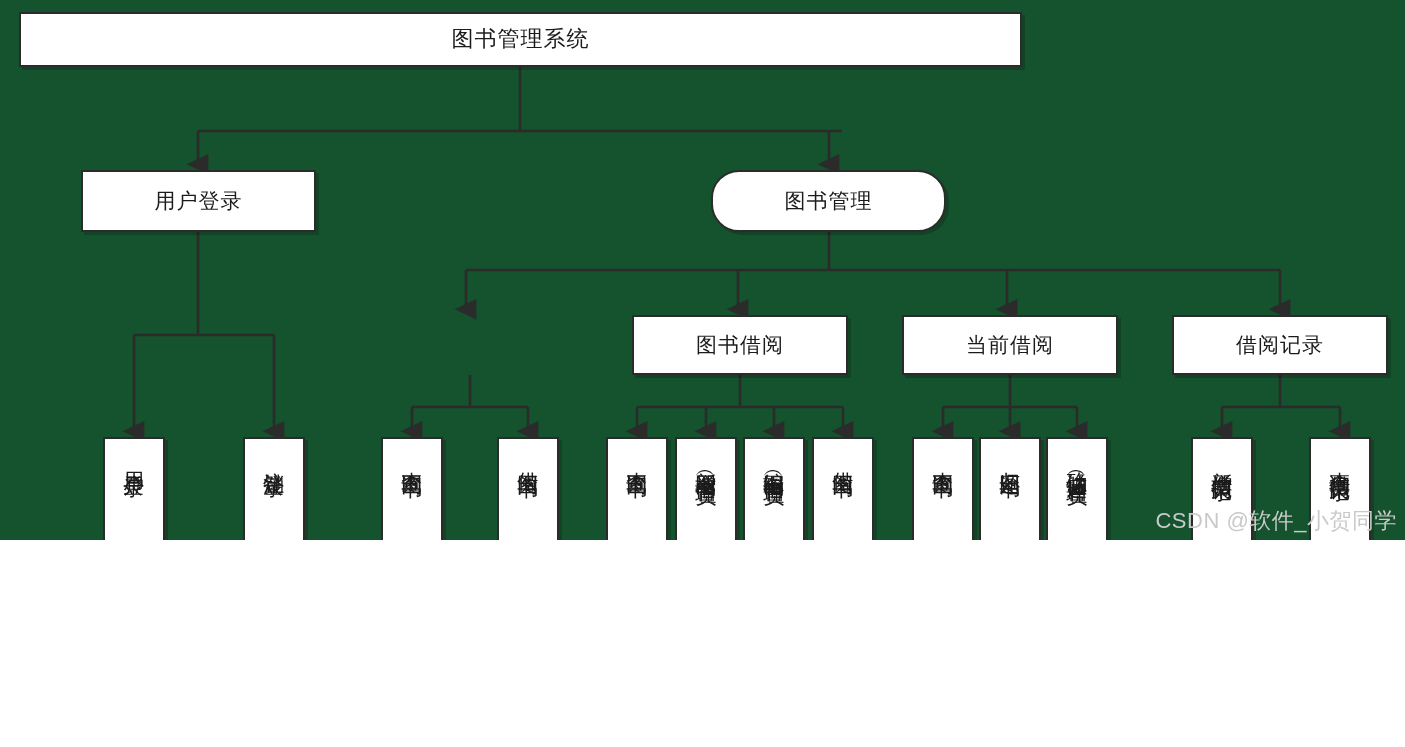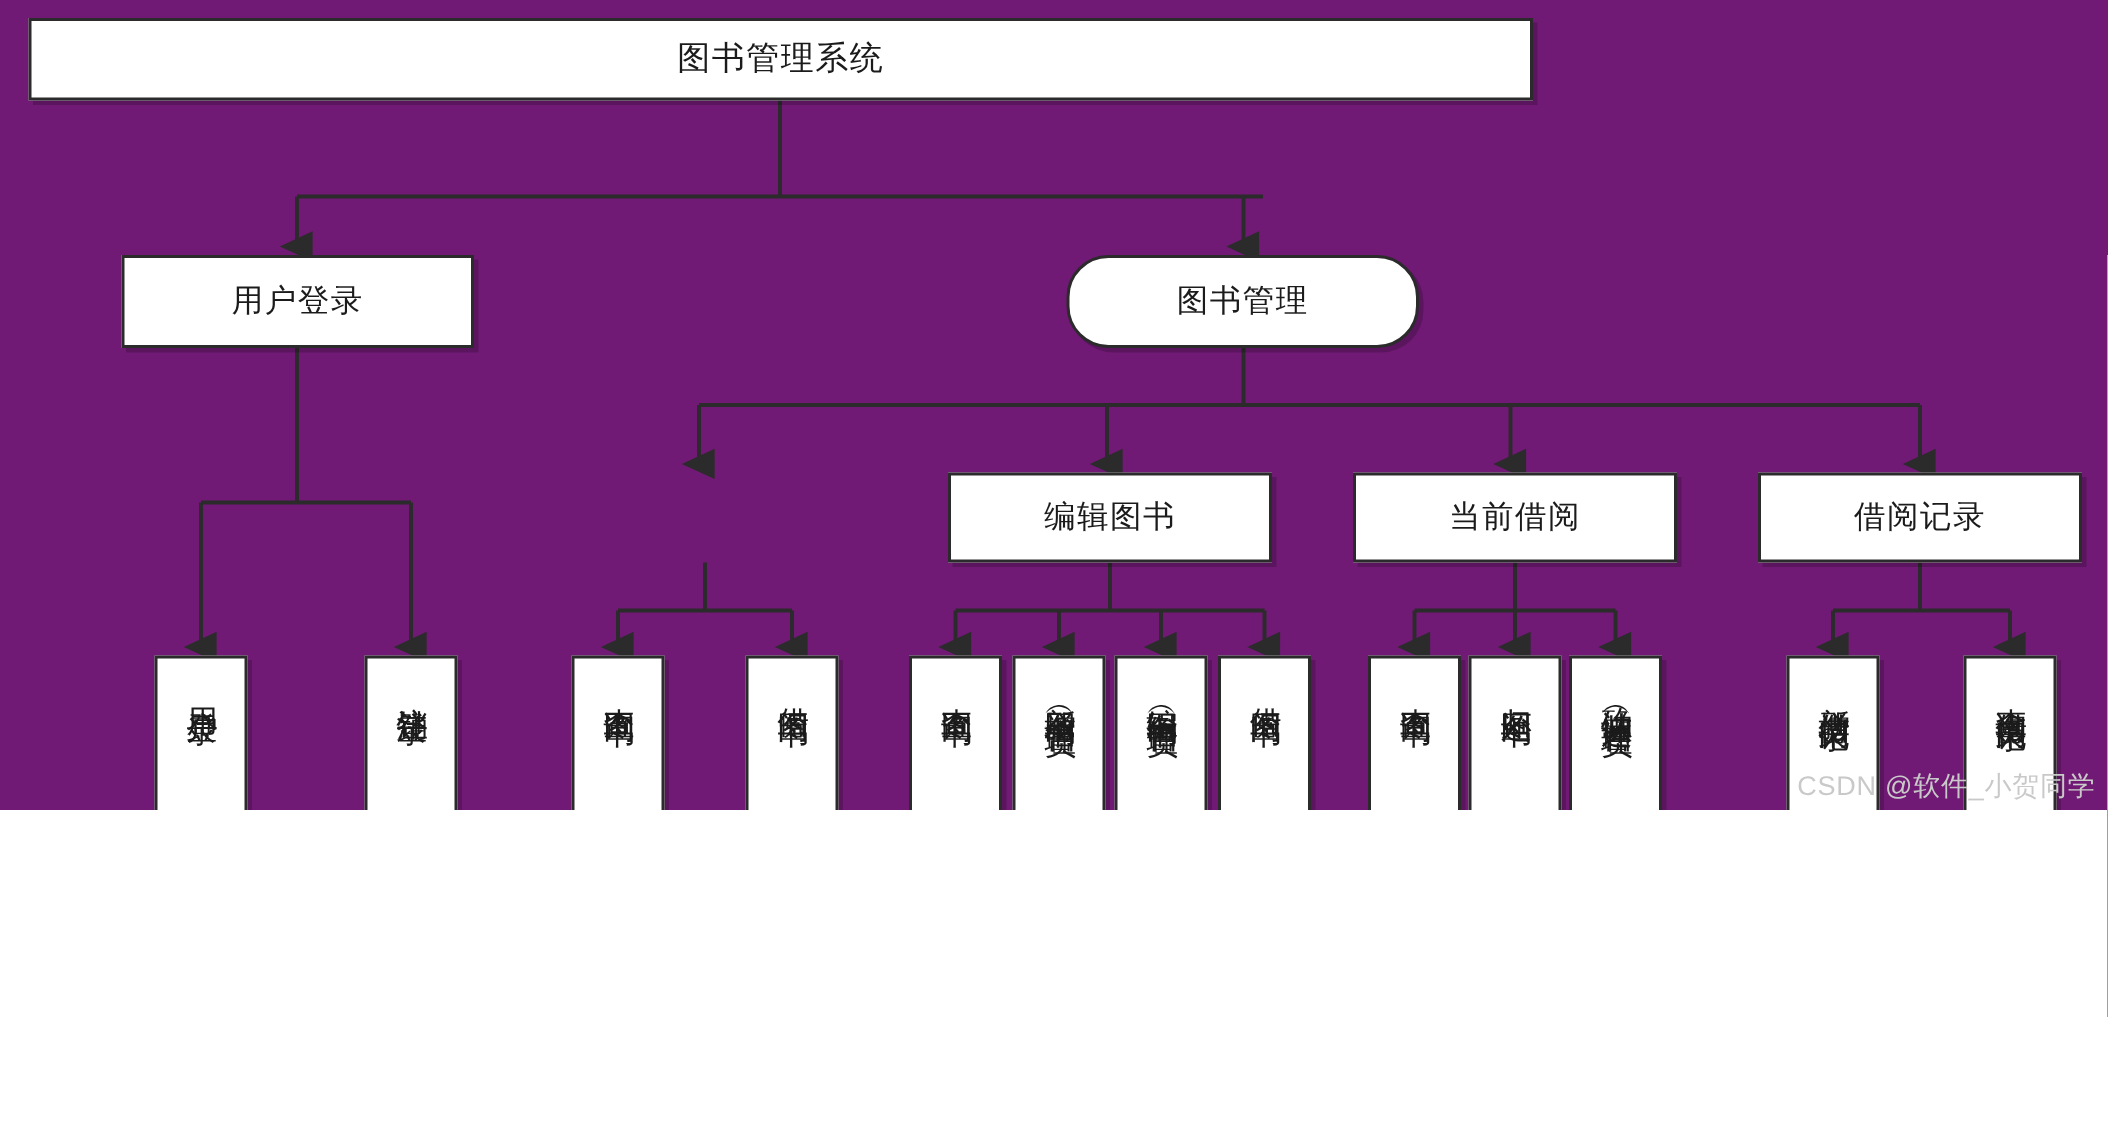--- a/index.html
+++ b/index.html
@@ -4,21 +4,21 @@
 <style>
   html, body {
     margin: 0;
     padding: 0;
     background: #ffffff;
   }
   #canvas {
     position: relative;
     width: 1405px;
     height: 540px;
-    background: #701a75;
+    background: #14532d;
     font-family: "Liberation Sans", "DejaVu Sans", sans-serif;
     overflow: hidden;
   }
   #edges {
     position: absolute;
     left: 0;
     top: 0;
     width: 1405px;
     height: 747px;
     pointer-events: none;
@@ -55,21 +55,21 @@
     font-size: 21px;
     line-height: 1.22;
     letter-spacing: 2px;
     color: #1b1b1b;
     white-space: nowrap;
   }
   .watermark {
     position: absolute;
     right: 8px;
     bottom: 4px;
-    font-size: 18px;
+    font-size: 22px;
     color: #c9c9c9;
     letter-spacing: 0.5px;
     z-index: 5;
     white-space: nowrap;
   }
 </style>
 </head>
 <body>
 
 <div id="canvas">
@@ -129,21 +129,21 @@
   </div>
 
   <div class="node horiz" style="left:81px; top:170px; width:235px; height:62px;">
     <span>用户登录</span>
   </div>
   <div class="node horiz" style="left:711px; top:170px; width:235px; height:62px;border-radius:28px;">
     <span>图书管理</span>
   </div>
 
   <div class="node horiz" style="left:632px; top:315px; width:216px; height:60px;">
-    <span>编辑图书</span>
+    <span>图书借阅</span>
   </div>
   <div class="node horiz" style="left:902px; top:315px; width:216px; height:60px;">
     <span>当前借阅</span>
   </div>
   <div class="node horiz" style="left:1172px; top:315px; width:216px; height:60px;">
     <span>借阅记录</span>
   </div>
 
   <div class="node leaf" style="left:103px; top:437px; width:62px; height:295px;">
     <span class="vtext">用户登录</span>

